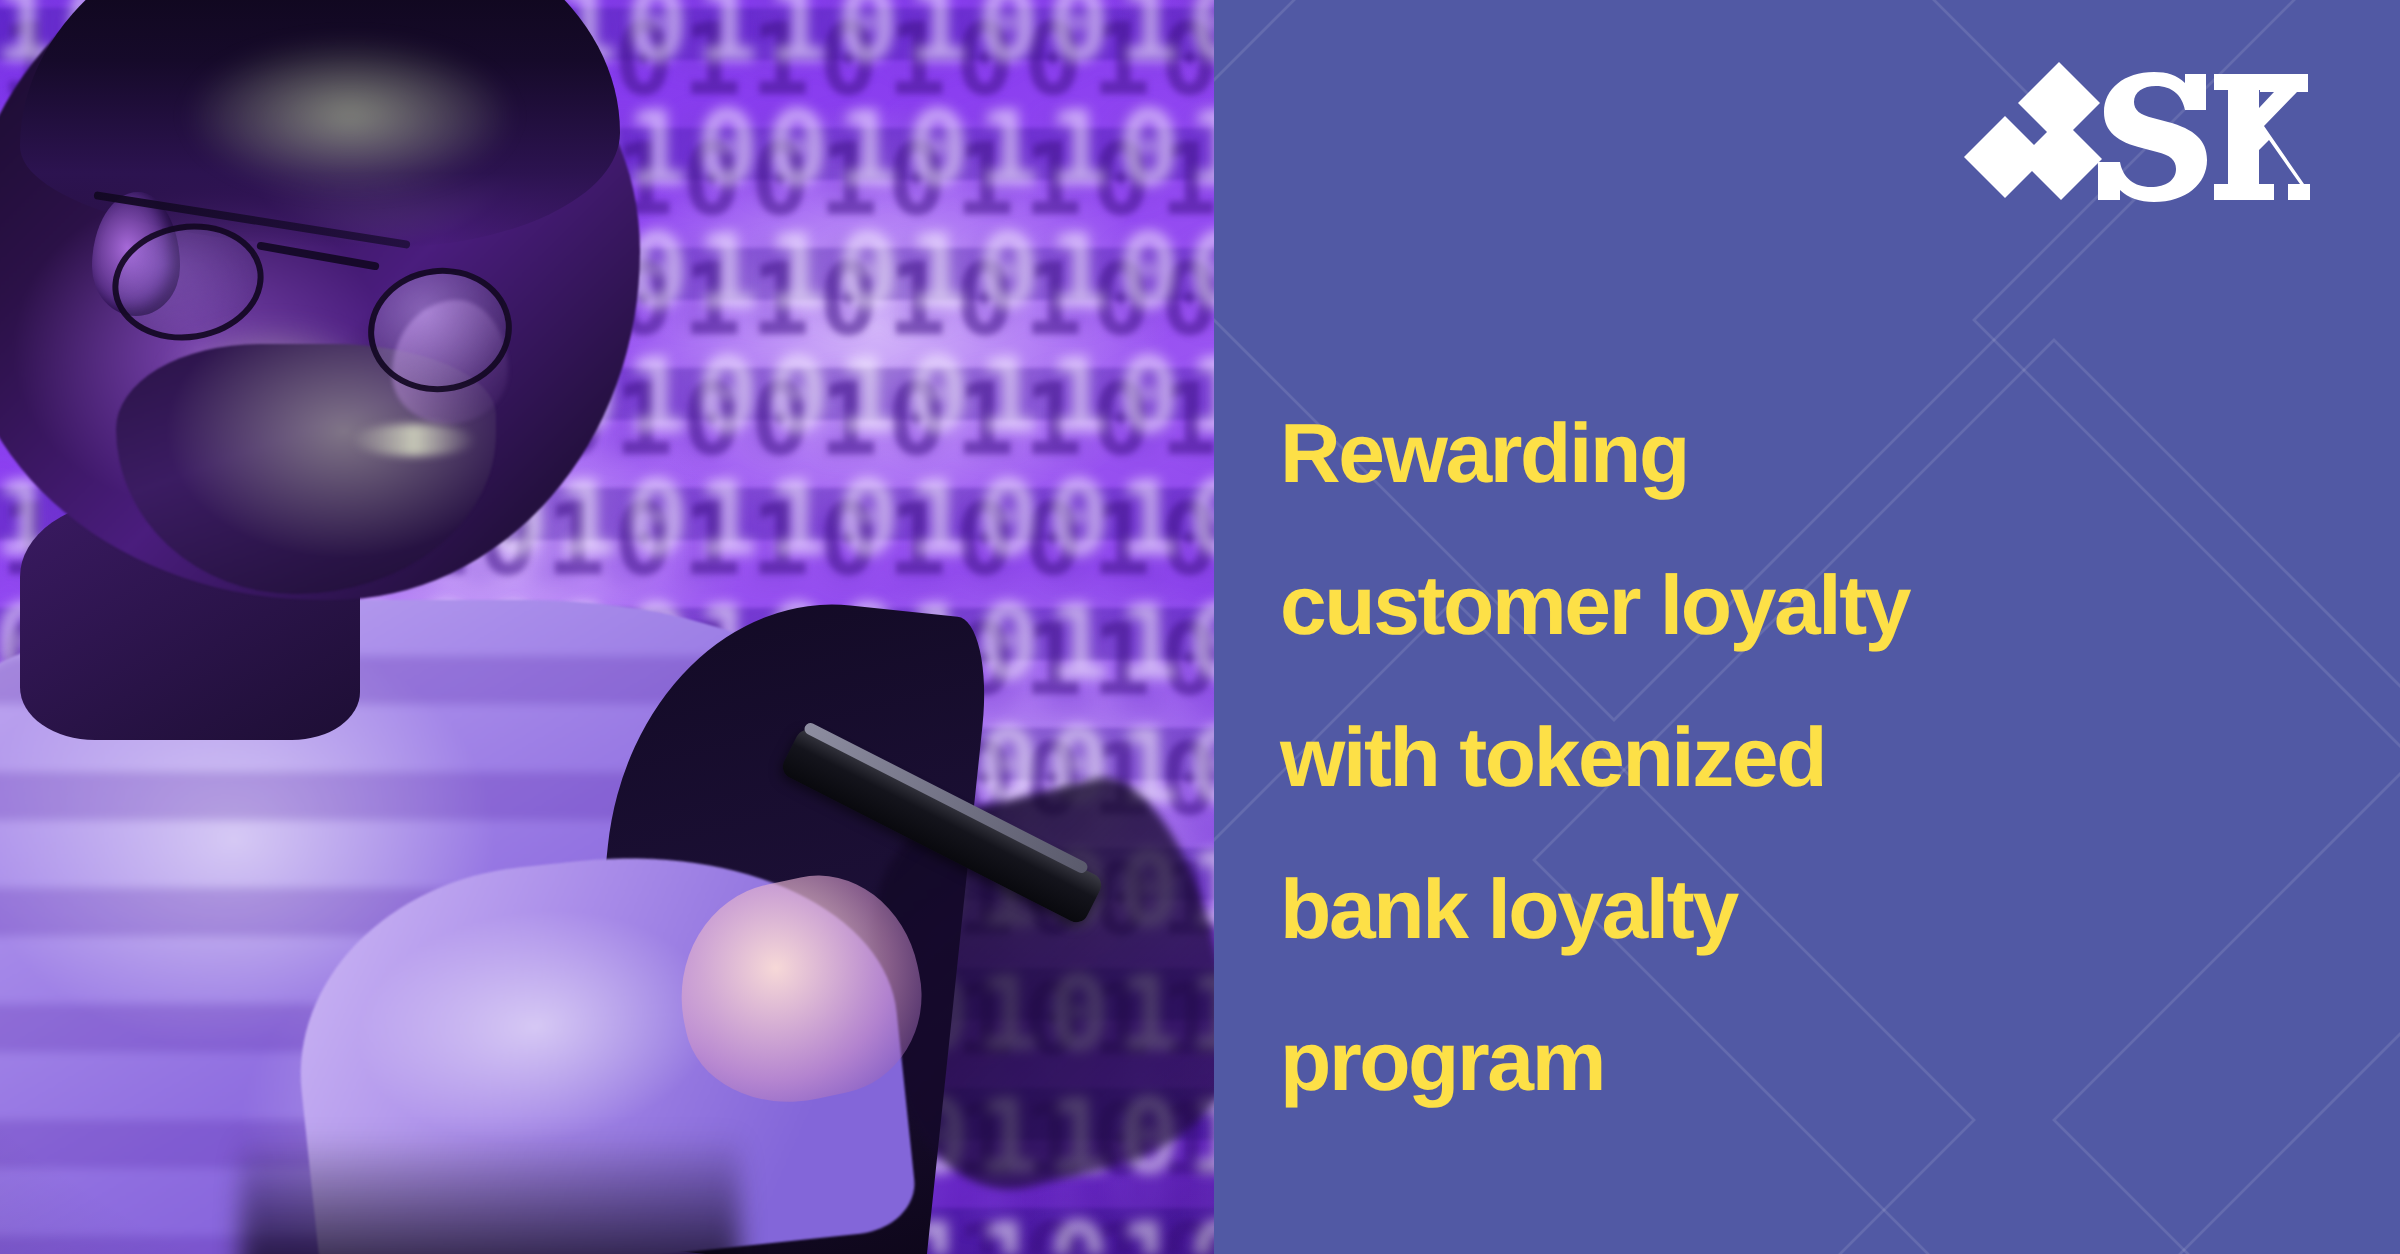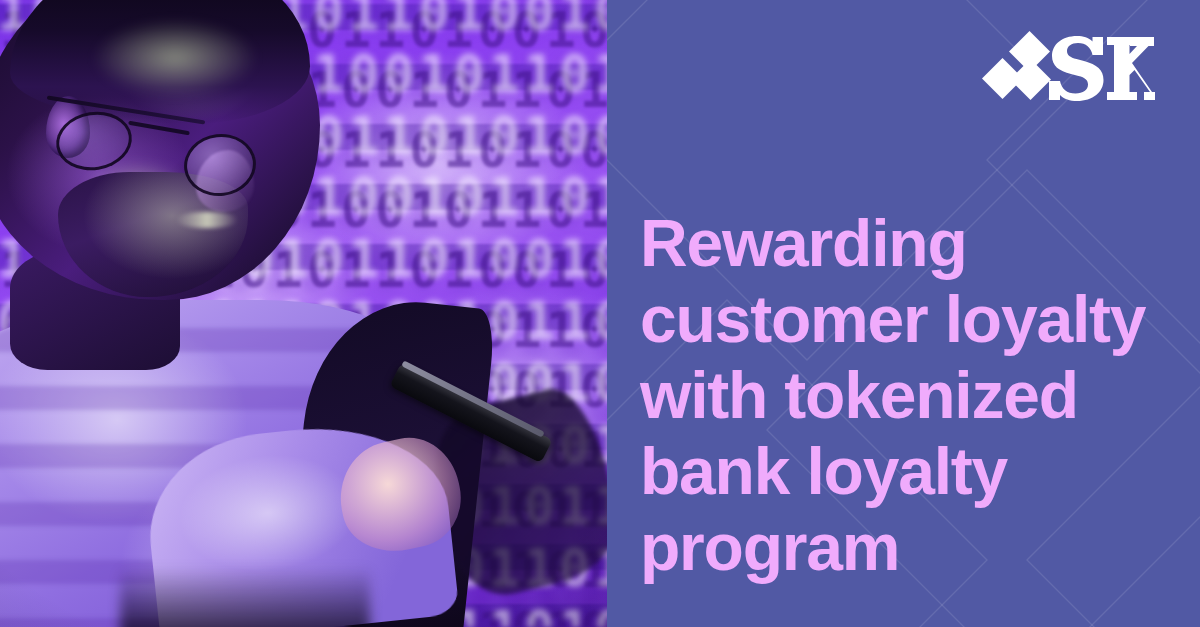--- a/index.html
+++ b/index.html
@@ -223,22 +223,22 @@
   .dmd.b{left:3px;top:31px;width:29px;height:29px;}
   .dmd.c{left:31px;top:32px;width:29px;height:29px;}
   .logo-sk{
     position:absolute;left:62px;top:2px;
     width:108px;height:66px;
   }
 
   .headline{
     position:absolute;left:33px;top:161px;
     width:545px;
-    color:#f0abfc;
-    font-size:66px;
+    color:#fde047;
+    font-size:42px;
     font-weight:700;
     line-height:76px;
     letter-spacing:-1.2px;
     white-space:pre-line;
   }
 </style>
 </head>
 <body>
 
 <div class="banner">

